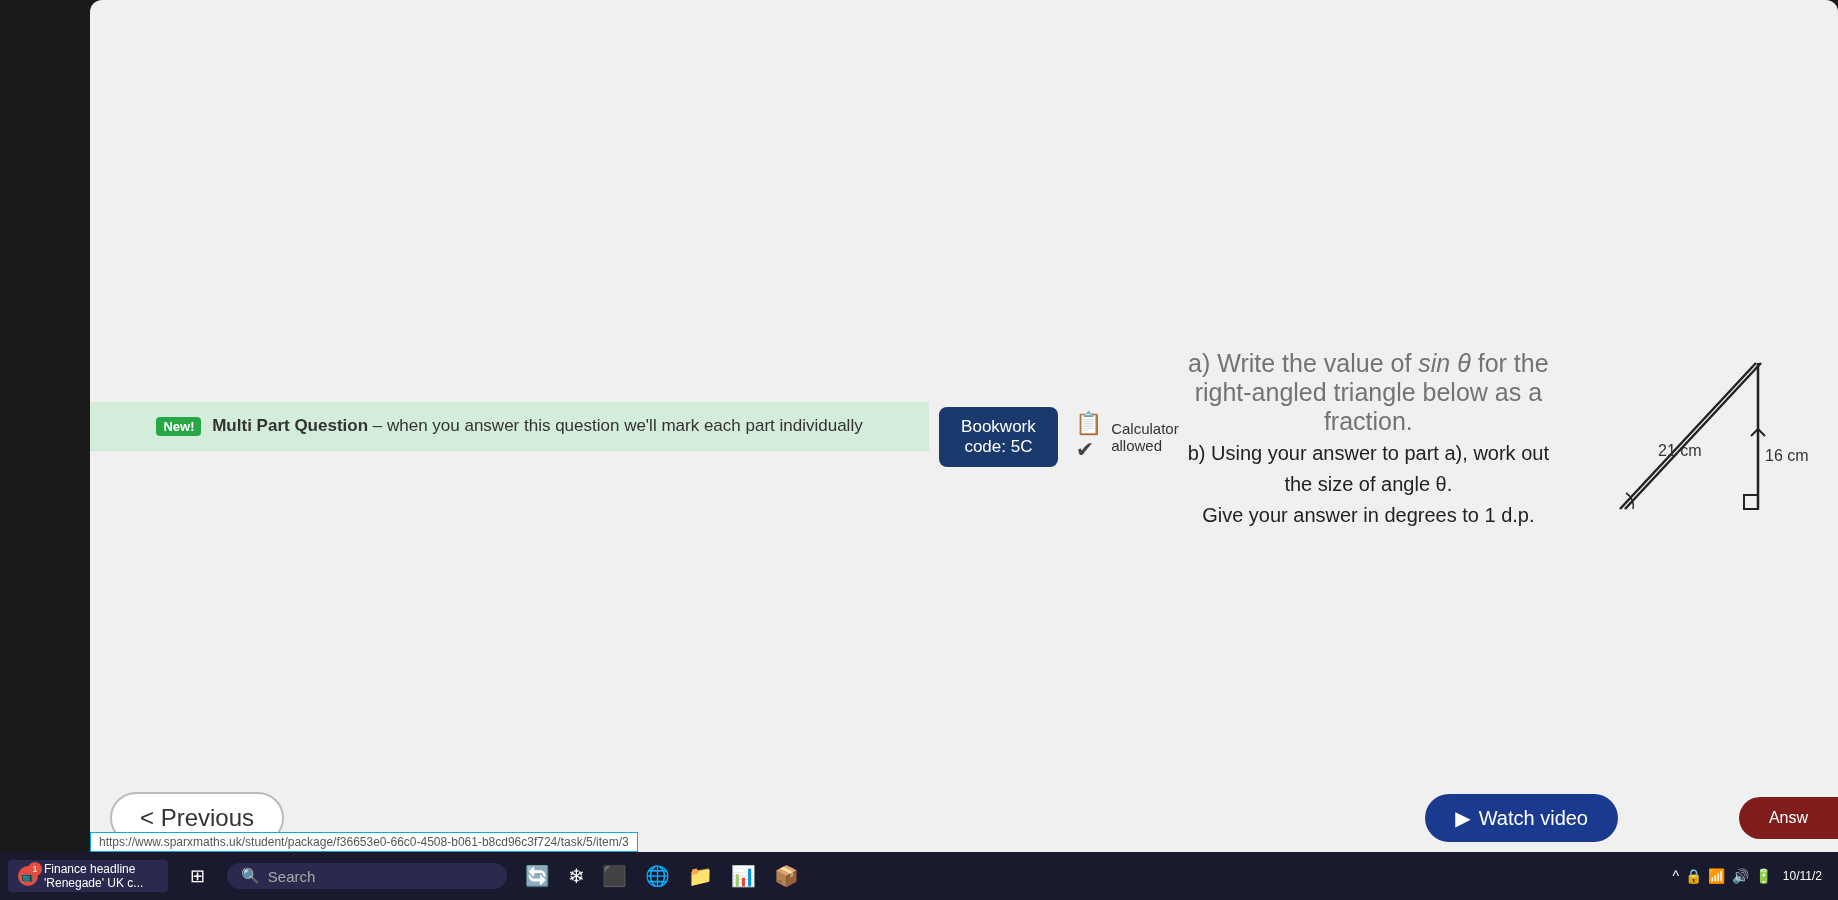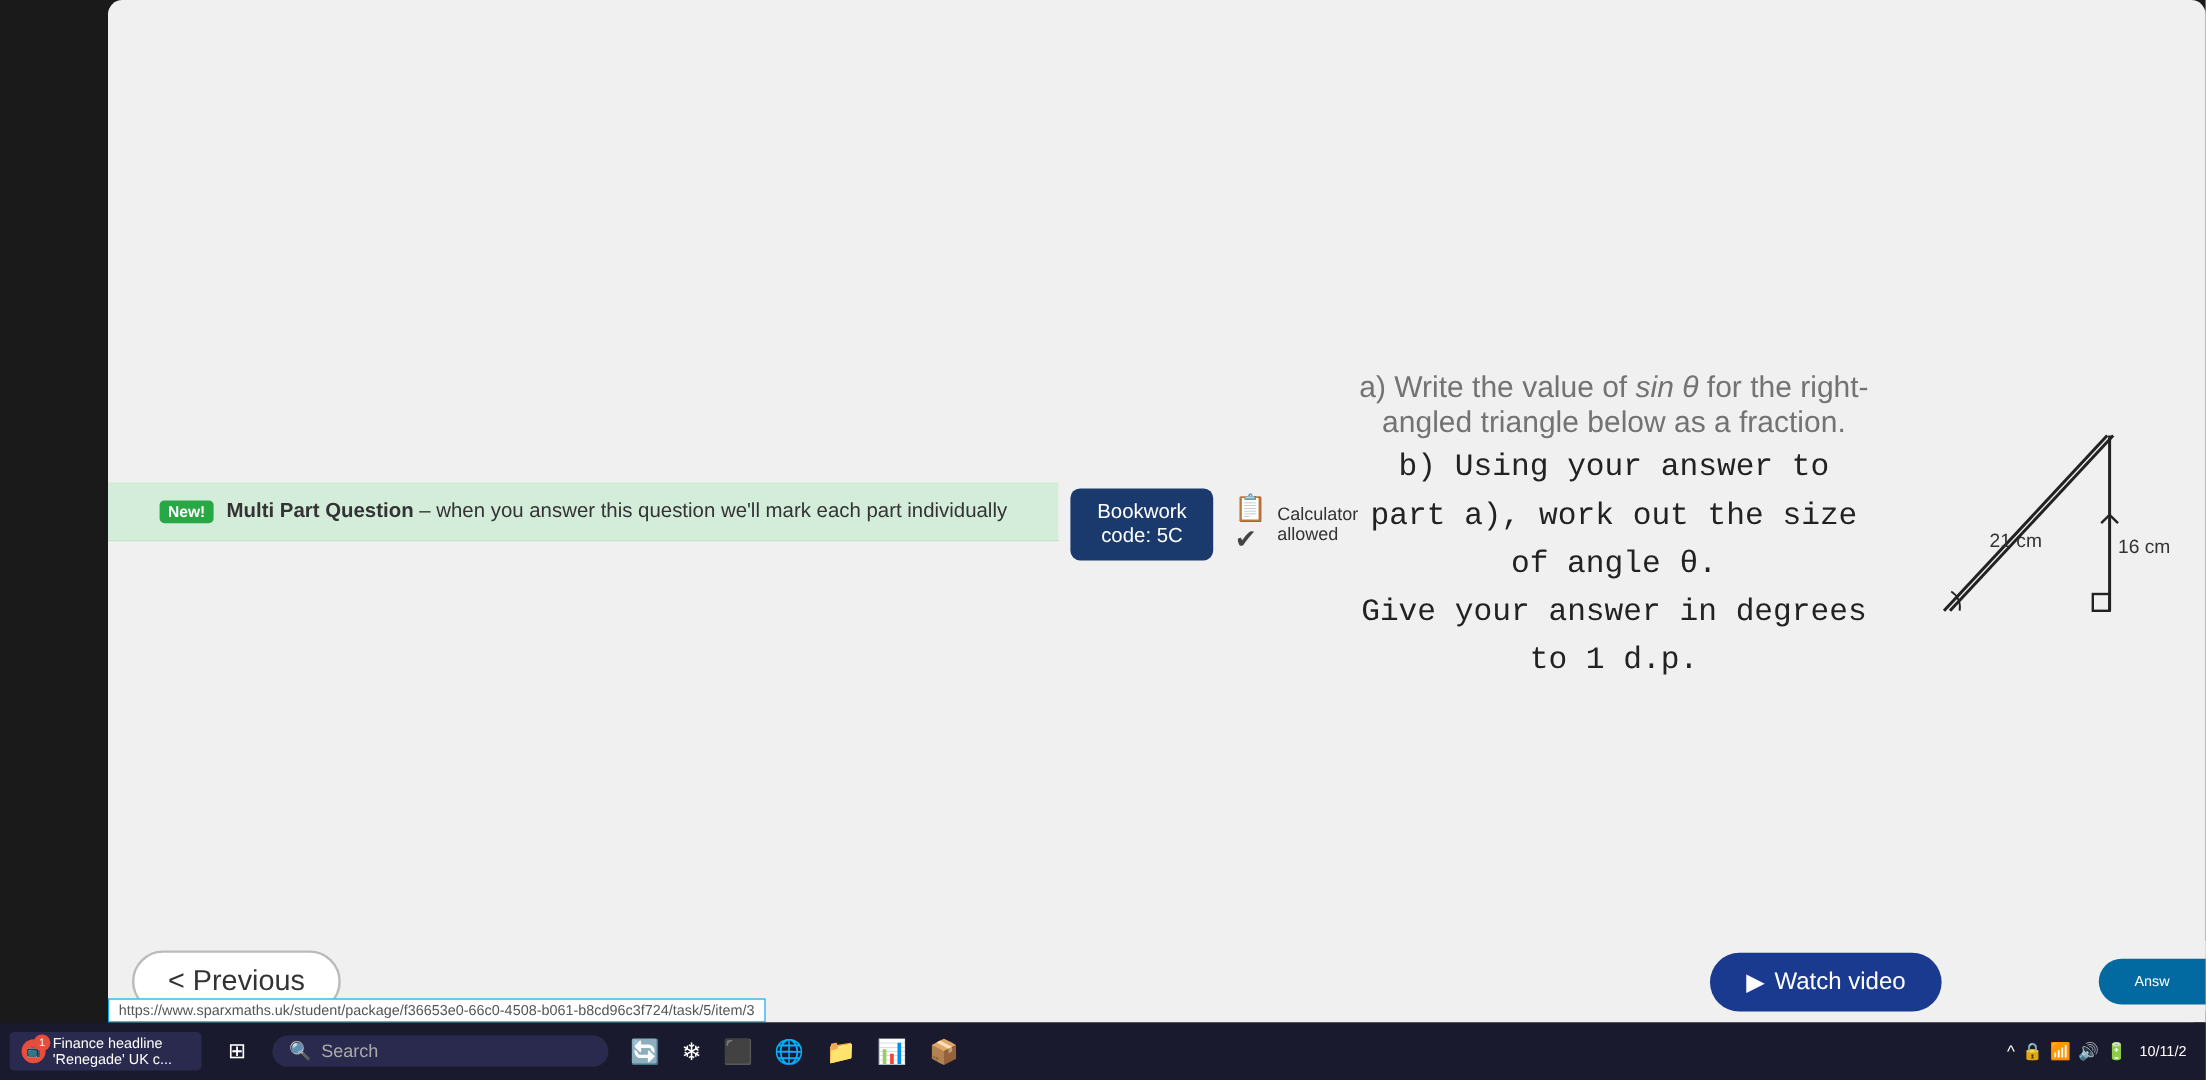--- a/index.html
+++ b/index.html
@@ -83,24 +83,23 @@
       margin-top: 28px;
       text-align: center;
       max-width: 1200px;
     }
     .question-a {
       font-size: 25px;
       color: #737373;
       margin-bottom: 2px;
     }
     .question-b {
-      font-size: 26px;
+      font-size: 20px;
       color: #222;
       line-height: 1.55;
-      font-family: Liberation Mono, monospace;
     }
     .math-italic {
       font-style: italic;
     }
 
     
     .diagram-area {
       margin-top: 30px;
       position: relative;
       width: 280px;
@@ -144,27 +143,27 @@
       cursor: pointer;
       display: flex;
       align-items: center;
       gap: 8px;
       margin-left: auto;
       margin-right: 200px;
     }
     .answer-btn {
       position: absolute;
       right: 0;
-      background: #0369a1;
+      background: #7f1d1d;
       color: white;
       border: none;
       border-top-left-radius: 30px;
       border-bottom-left-radius: 30px;
       padding: 12px 30px;
-      font-size: 12px;
+      font-size: 16px;
       font-weight: 500;
       cursor: pointer;
     }
 
     .url-bar {
       position: absolute;
       bottom: 48px;
       left: 90px;
       background: white;
       color: #555;

